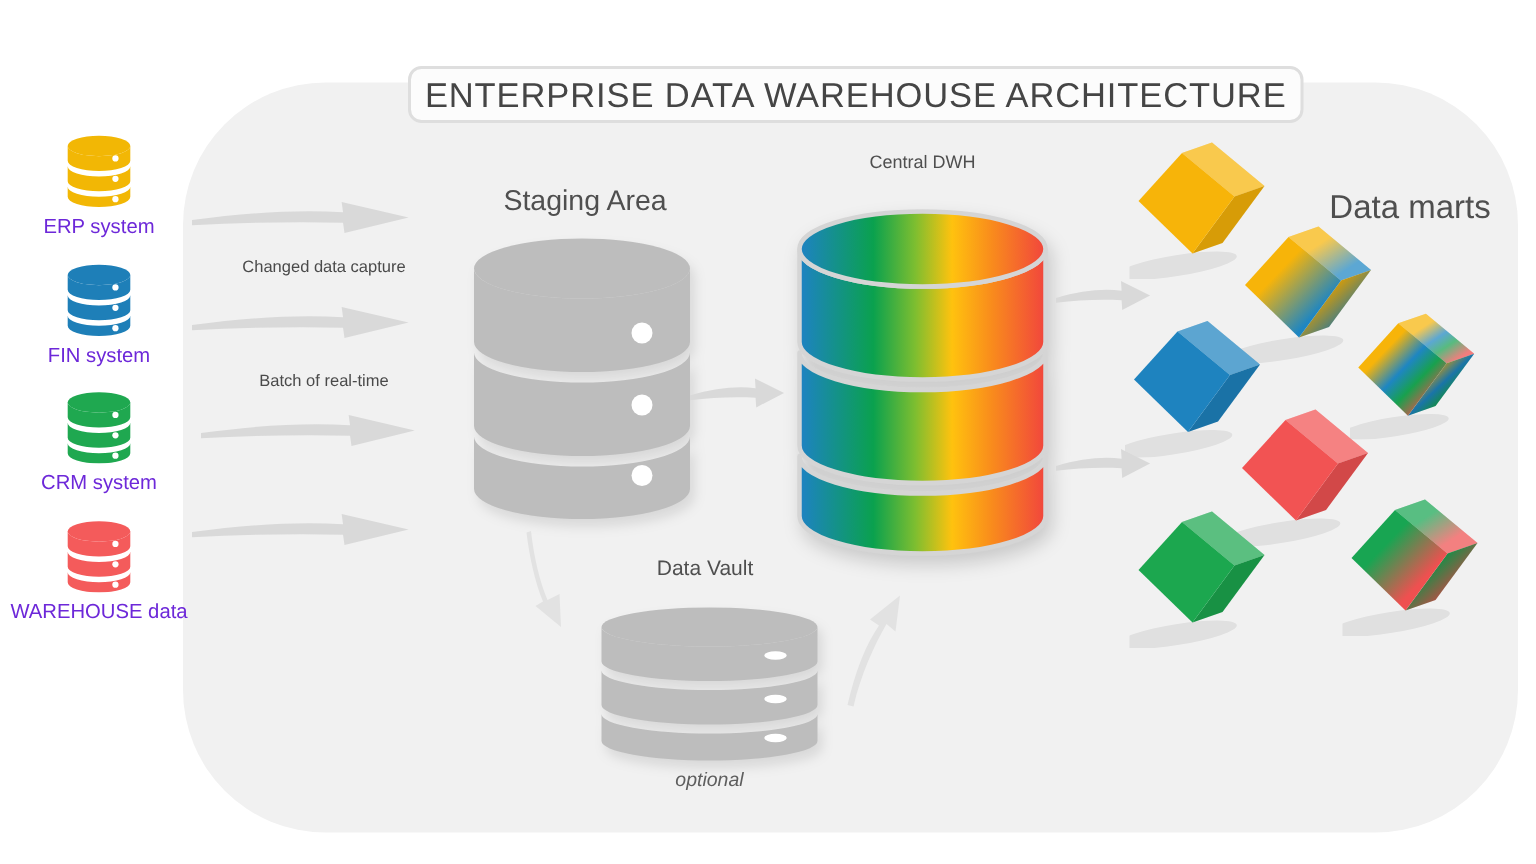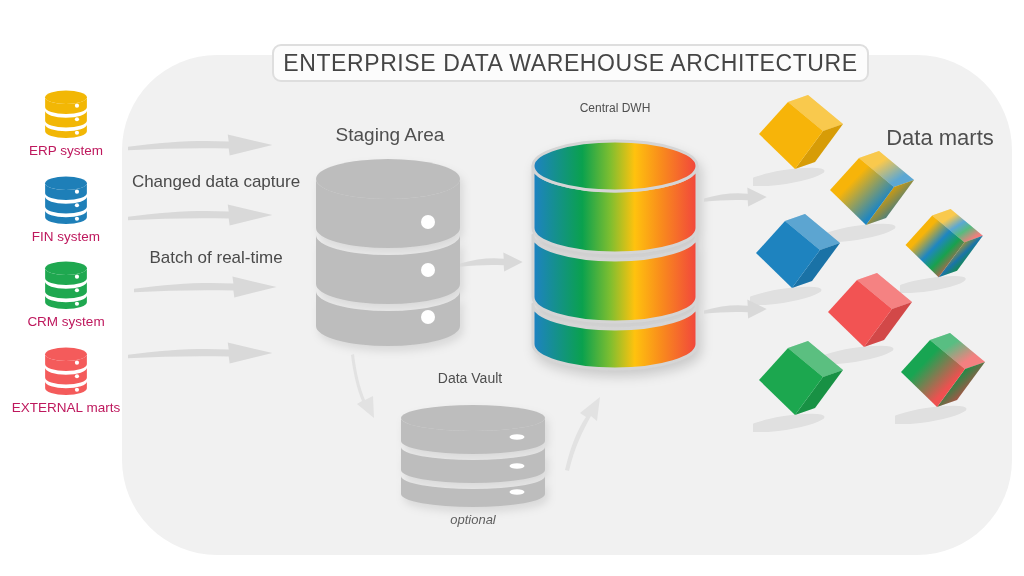--- a/index.html
+++ b/index.html
@@ -8,22 +8,22 @@
   .canvas{position:absolute;left:122px;top:55px;width:890px;height:500px;
           background:#f1f1f1;border-radius:95px;}
   .abs{position:absolute;}
   .title-box{position:absolute;left:272px;top:44px;width:597px;height:38px;
              background:#fcfcfc;border:2px solid #dedede;border-radius:9px;
              display:flex;align-items:center;justify-content:center;z-index:6;
              box-sizing:border-box;}
   .title-box span{font-size:23px;color:#454545;letter-spacing:0.6px;font-weight:500;}
   .src-item{position:absolute;left:12px;width:108px;display:flex;flex-direction:column;
             align-items:center;z-index:4;}
-  .src-item .lbl{margin-top:5px;font-size:13.5px;color:#be185d;white-space:nowrap;}
-  .flow-lbl{position:absolute;font-size:17px;color:#4a4a4a;text-align:center;z-index:3;}
+  .src-item .lbl{margin-top:5px;font-size:13.5px;color:#6d28d9;white-space:nowrap;}
+  .flow-lbl{position:absolute;font-size:11px;color:#4a4a4a;text-align:center;z-index:3;}
   .h2{position:absolute;color:#4f4f4f;text-align:center;z-index:3;}
   .note{position:absolute;font-style:italic;color:#5e5e5e;text-align:center;z-index:3;}
   svg{display:block;}
   .db-shadow{filter:drop-shadow(3px 5px 4px rgba(0,0,0,0.10));}
   .dwh-shadow{filter:drop-shadow(3px 6px 6px rgba(0,0,0,0.16));}
 </style>
 </head>
 <body>
 
 <div class="stage">
@@ -84,21 +84,21 @@
       <g fill="#F45B5B">
         <ellipse cx="23" cy="7" rx="20" ry="6.5"></ellipse>
         <path d="M3,7 A20,6.5 0 0 0 43,7 L43,16.5 A20,6.5 0 0 1 3,16.5 Z"></path>
         <path d="M3,20 A20,6.5 0 0 0 43,20 L43,29.5 A20,6.5 0 0 1 3,29.5 Z"></path>
         <path d="M3,33 A20,6.5 0 0 0 43,33 L43,39.5 A20,6.5 0 0 1 3,39.5 Z"></path>
       </g>
       <circle cx="33.5" cy="15" r="2" fill="#fff"></circle>
       <circle cx="33.5" cy="28" r="2" fill="#fff"></circle>
       <circle cx="33.5" cy="41" r="2" fill="#fff"></circle>
     </svg>
-    <span class="lbl">EXTERNAL marts</span>
+    <span class="lbl">WAREHOUSE data</span>
   </div>
 
   <svg class="abs" style="left:128px;top:132px;z-index:3" width="152" height="26" viewBox="0 0 160 30" preserveAspectRatio="none">
     <path d="M0,17 C40,11 75,9 106,11 L105,3 L152,15 L107,27 L106,19 C70,18 35,19 0,21 Z" fill="#D9D9D9"></path>
   </svg>
   <svg class="abs" style="left:128px;top:202px;z-index:3" width="152" height="26" viewBox="0 0 160 30" preserveAspectRatio="none">
     <path d="M0,17 C40,11 75,9 106,11 L105,3 L152,15 L107,27 L106,19 C70,18 35,19 0,21 Z" fill="#D9D9D9"></path>
   </svg>
   <svg class="abs" style="left:134px;top:274px;z-index:3" width="150" height="26" viewBox="0 0 160 30" preserveAspectRatio="none">
     <path d="M0,17 C40,11 75,9 106,11 L105,3 L152,15 L107,27 L106,19 C70,18 35,19 0,21 Z" fill="#D9D9D9"></path>

